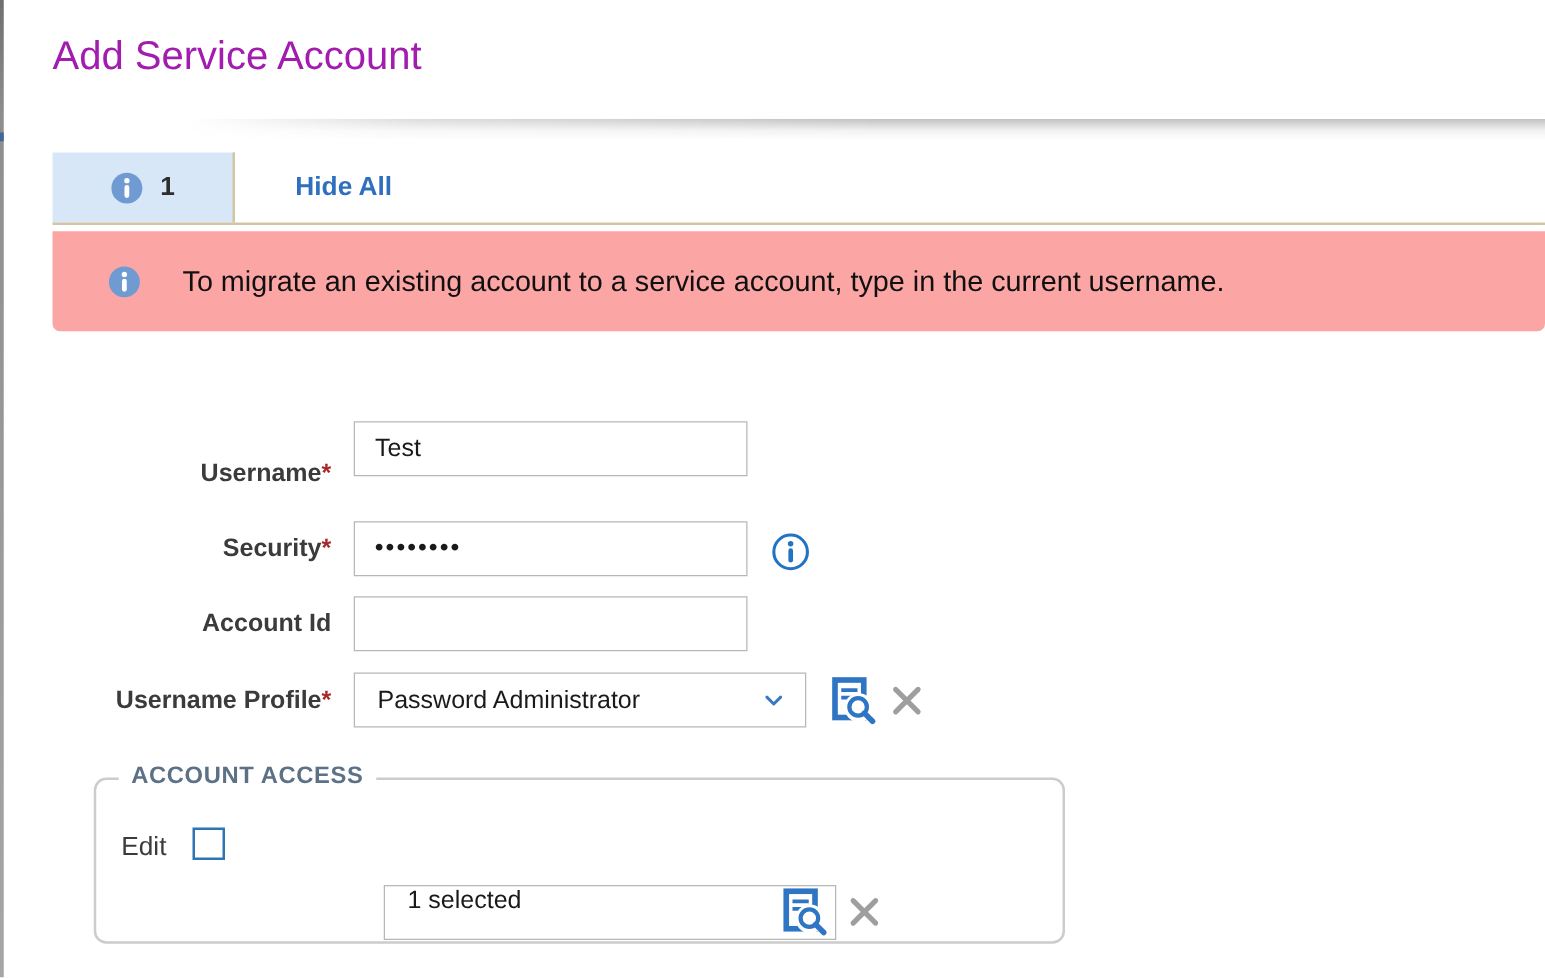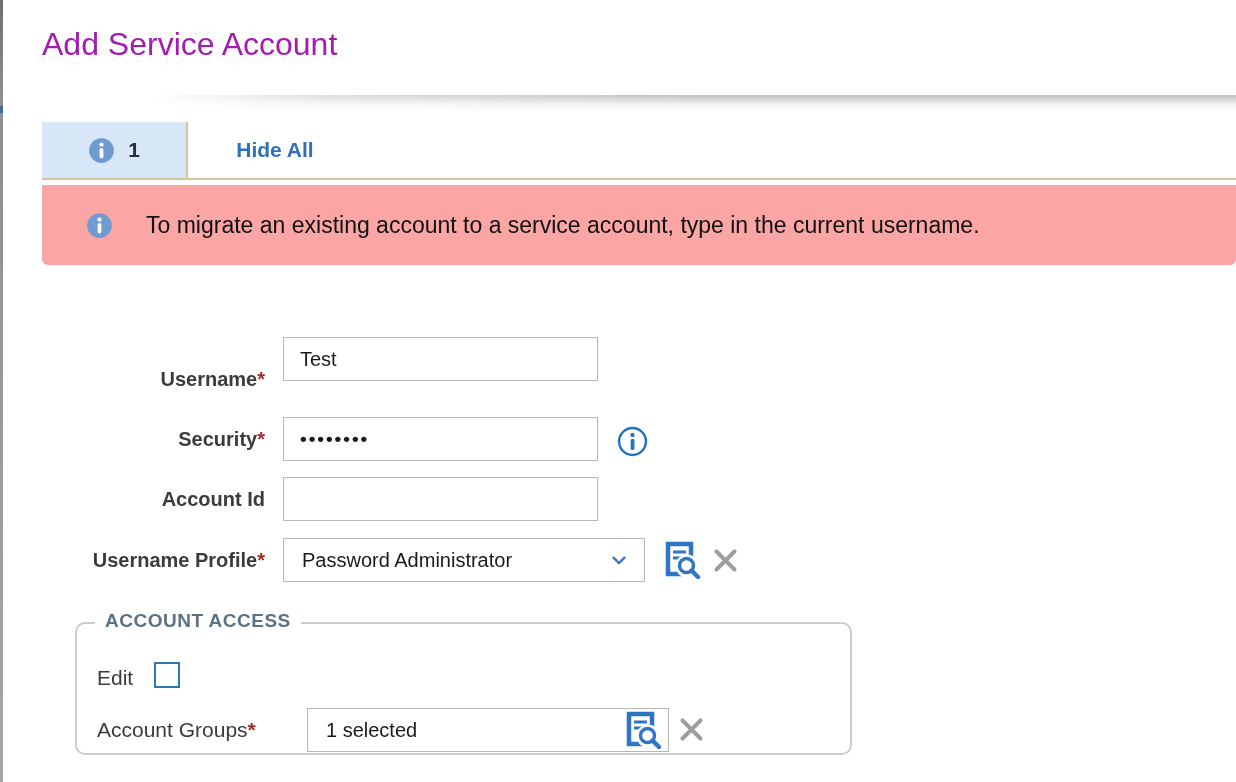--- a/index.html
+++ b/index.html
@@ -66,21 +66,21 @@
   
   .account-access { position: absolute; left: 75px; top: 622px; width: 777px; height: 133px;
                     border: 2px solid #cccccc; border-radius: 10px; background: #ffffff; }
   .legend { position: absolute; top: -14px; left: 18px; background: #ffffff; padding: 0 10px;
             font-size: 19px; font-weight: 700; letter-spacing: 0.5px; color: #5d7186; }
   .edit-label { position: absolute; left: 20px; top: 40px; font-size: 21px; color: #3b3b3b; line-height: 27px; }
   .edit-checkbox { position: absolute; left: 77px; top: 38px; width: 26px; height: 26px;
                    border: 2.5px solid #2e75b6; background: #ffffff; cursor: pointer; }
   .groups-label { position: absolute; left: 20px; top: 92px; font-size: 21px; color: #3b3b3b; line-height: 27px; white-space: nowrap; }
   .groups-field { position: absolute; left: 230px; top: 84px; width: 362px; height: 44px; border: 1px solid #b7b7b7;
-                  background: #fff; display: flex; align-items: center; cursor: pointer; }
+                  background: #fff; display: flex; cursor: pointer; }
   .groups-value { font-size: 20px; color: #1a1a1a; margin-left: 18px; flex: 1; }
   .lookup-groups { position: static; margin-right: 6px; flex: 0 0 auto; }
   .clear-groups { left: 601px; top: 92px; }
 </style>
 </head>
 <body>
 
 <div id="app">
 
   <div class="left-edge"></div>
@@ -166,21 +166,20 @@
       </svg>
     </button>
   </div>
 
   <div class="account-access">
     <span class="legend">ACCOUNT ACCESS</span>
 
     <span class="edit-label">Edit</span>
     <span class="edit-checkbox"></span>
 
-    <span class="groups-label"><span>Account Groups</span><span class="req">*</span></span>
 
     <div class="groups-field">
       <span class="groups-value">1 selected</span>
       <button class="lookup-btn lookup-groups">
         <svg width="40" height="40" viewBox="0 0 40 40">
           <rect x="7" y="4" width="23" height="30" fill="#ffffff" stroke="#2e75c4" stroke-width="4.5"></rect>
           <line x1="12" y1="12" x2="25" y2="12" stroke="#2e75c4" stroke-width="3"></line>
           <line x1="12" y1="18" x2="21" y2="18" stroke="#2e75c4" stroke-width="3"></line>
           <circle cx="26" cy="26" r="11.5" fill="#ffffff"></circle>
           <circle cx="25.5" cy="25.5" r="7" fill="#ffffff" stroke="#2e75c4" stroke-width="3.4"></circle>

